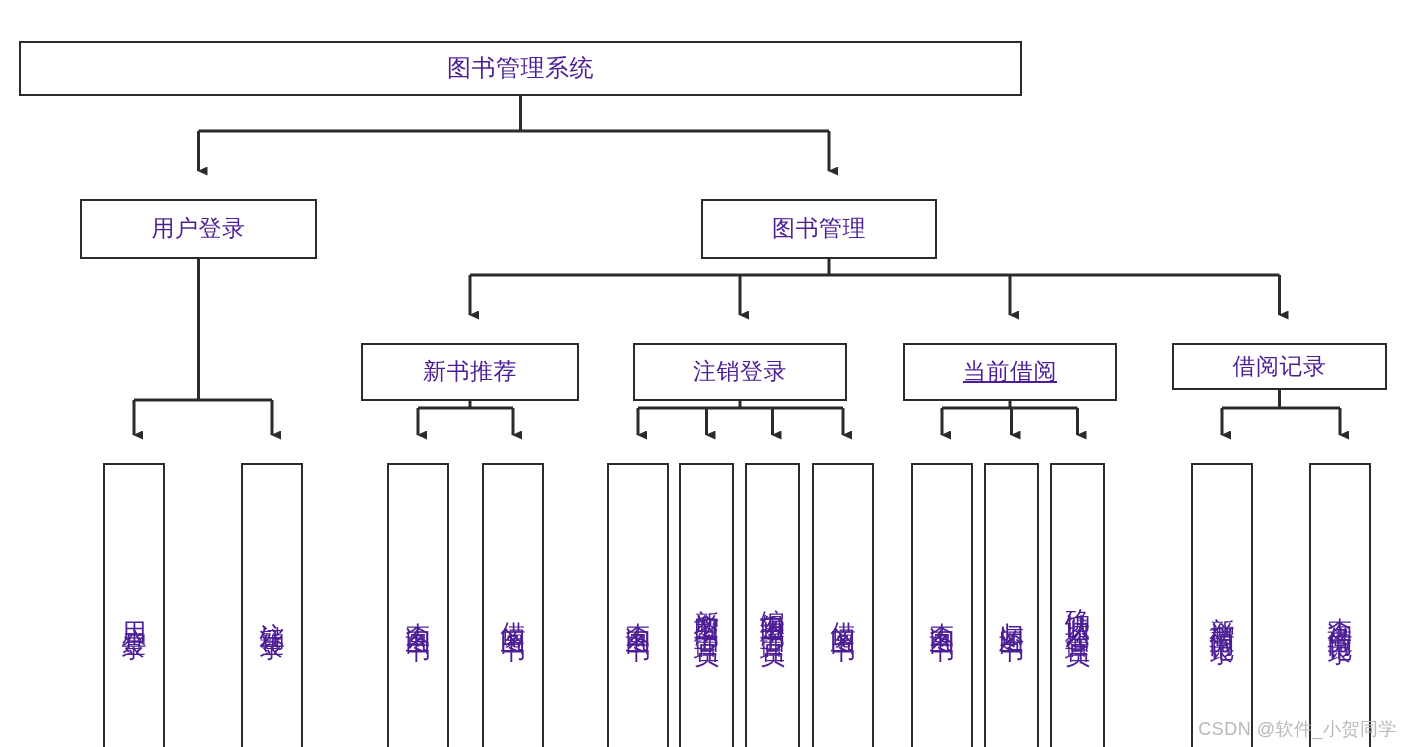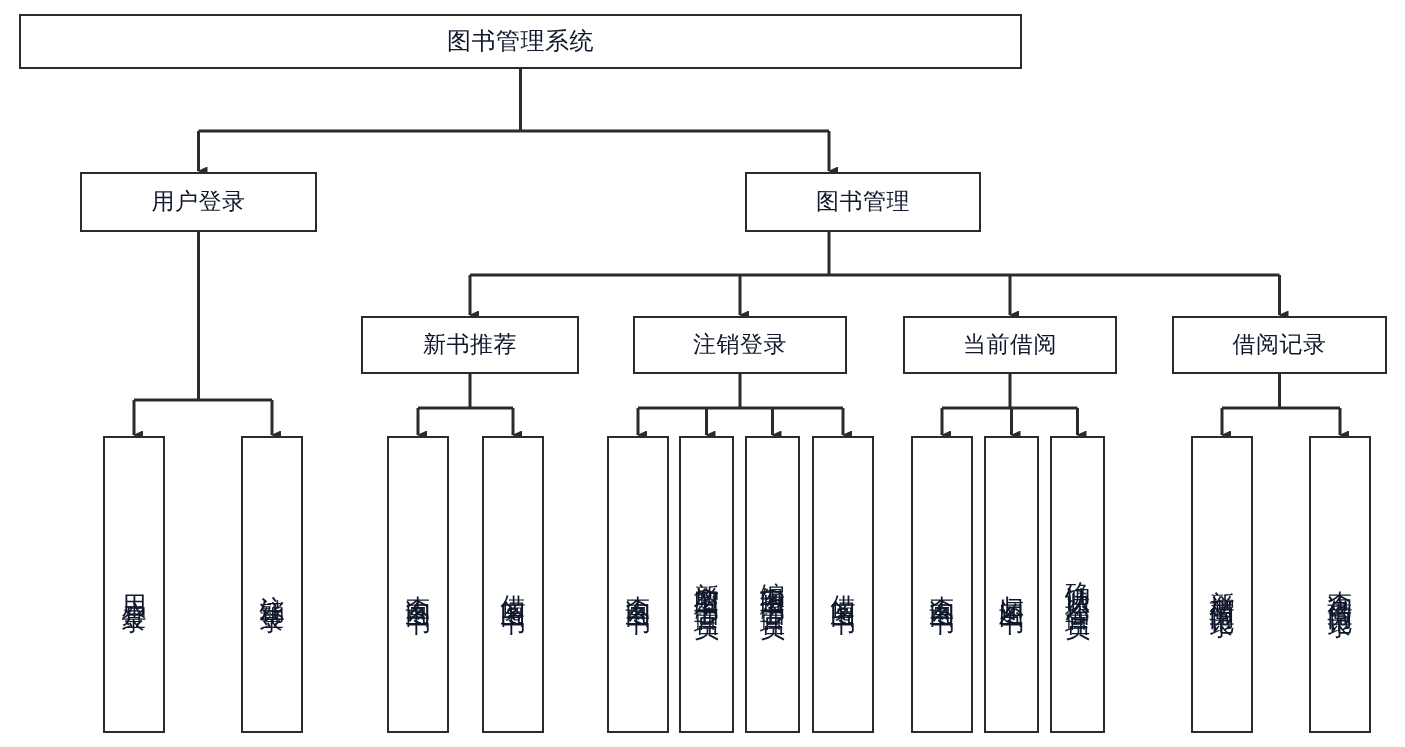--- a/index.html
+++ b/index.html
@@ -26,21 +26,22 @@
     pointer-events: none;
   }
   .node {
     position: absolute;
     box-sizing: border-box;
     border: 2.5px solid #2b2b2b;
     background: #ffffff;
     display: flex;
     align-items: center;
     justify-content: center;
-    color: #0f172a;
+    color: #4c1d95;
+    margin-top: 27px;
   }
   .node .lbl {
     display: block;
     text-align: center;
     line-height: 1.18;
     letter-spacing: 0.5px;
   }
   
   .node.h .lbl {
     writing-mode: horizontal-tb;
@@ -121,33 +122,33 @@
       </g>
   </svg>
 
   <div id="nodes">
       <div class="node h root" style="left: 19px; top: 14px; width: 1003px; height: 55px;">
         <span class="lbl">图书管理系统</span>
       </div>
       <div class="node h" style="left: 80px; top: 172px; width: 237px; height: 60px;">
         <span class="lbl">用户登录</span>
       </div>
-      <div class="node h" style="left: 745px; top: 172px; width: 236px; height: 60px;">
+      <div class="node h" style="left: 701px; top: 172px; width: 236px; height: 60px;">
         <span class="lbl">图书管理</span>
       </div>
       <div class="node h" style="left: 361px; top: 316px; width: 218px; height: 58px; align-items: center;">
         <span class="lbl">新书推荐</span>
       </div>
       <div class="node h" style="left: 633px; top: 316px; width: 214px; height: 58px;">
         <span class="lbl">注销登录</span>
       </div>
-      <div class="node h" style="left: 903px; top: 316px; width: 214px; height: 58px;">
+      <div class="node h" style="left: 903px; top: 316px; width: 214px; height: 58px; text-decoration: underline;">
         <span class="lbl">当前借阅</span>
       </div>
-      <div class="node h" style="left: 1172px; top: 316px; width: 215px; height: 58px;">
+      <div class="node h" style="left: 1172px; top: 316px; width: 215px; height: 47px;">
         <span class="lbl">借阅记录</span>
       </div>
       <div class="node v" style="left: 103px; top: 436px; width: 62px; height: 297px;">
         <span class="lbl">用户登录</span>
       </div>
       <div class="node v" style="left: 241px; top: 436px; width: 62px; height: 297px;">
         <span class="lbl">注销登录</span>
       </div>
       <div class="node v" style="left: 387px; top: 436px; width: 62px; height: 297px;">
         <span class="lbl">查询图书</span>
@@ -177,14 +178,15 @@
         <span class="lbl">确认归还（管理员）</span>
       </div>
       <div class="node v" style="left: 1191px; top: 436px; width: 62px; height: 297px;">
         <span class="lbl">新增借阅记录</span>
       </div>
       <div class="node v" style="left: 1309px; top: 436px; width: 62px; height: 297px;">
         <span class="lbl">查询借阅记录</span>
       </div>
     </div>
 
+  <div class="watermark">CSDN @软件_小贺同学</div>
 
 </div>
 
 </body></html>

